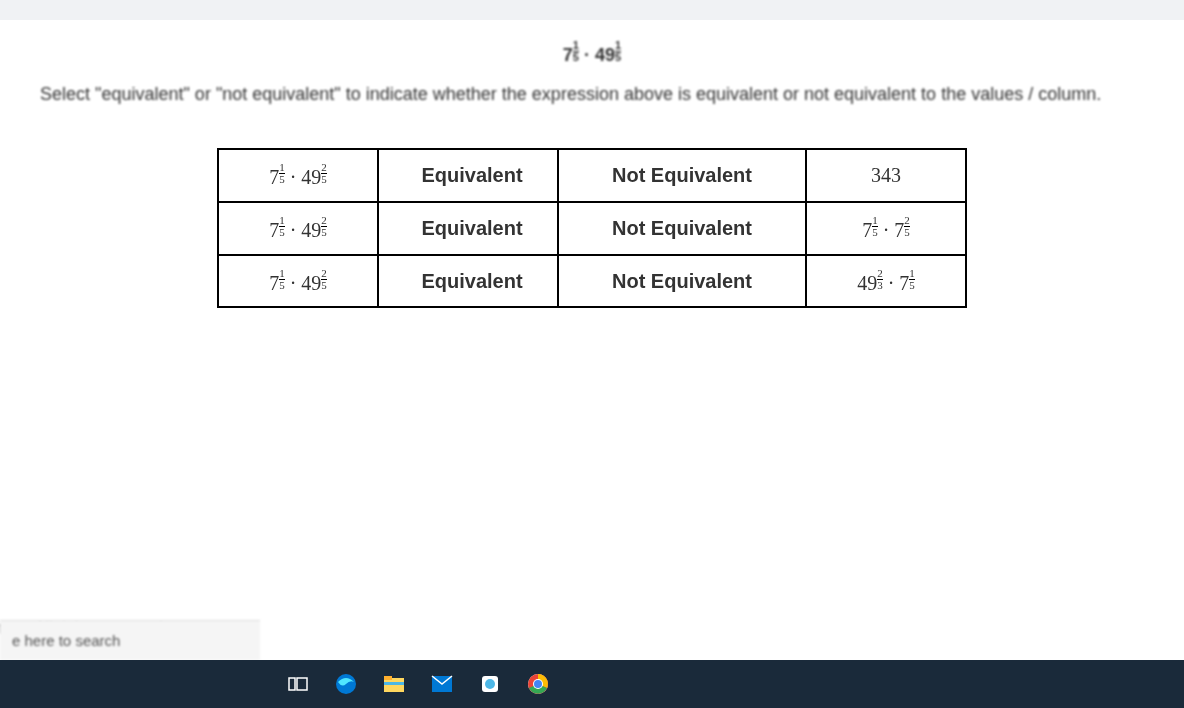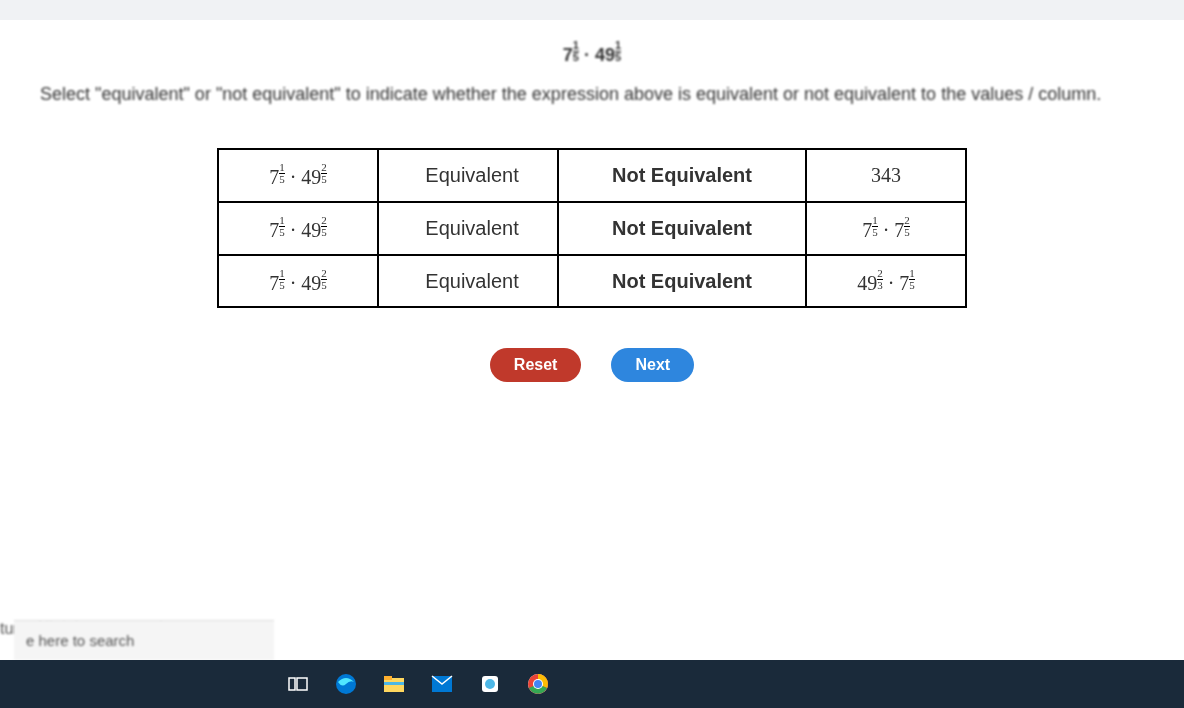--- a/index.html
+++ b/index.html
@@ -52,21 +52,21 @@
       color: #333;
       vertical-align: middle;
     }
     td.expr-cell {
       width: 160px;
       font-family: 'Times New Roman', serif;
       border-radius: 7px;
     }
     td.btn-cell {
       width: 180px;
-      font-weight: normal;
+      font-weight: bold;
       cursor: pointer;
       padding-left: 28px;
     }
     td.btn-cell-wide {
       width: 248px;
       font-weight: bold;
       cursor: pointer;
     }
     td.value-cell {
       width: 160px;
@@ -120,21 +120,21 @@
       color: #555;
       height: 40px;
       width: 260px;
       display: flex;
       align-items: center;
       padding: 0 12px;
       font-size: 15px;
       filter: blur(0.8px);
       position: absolute;
       bottom: 48px;
-      left: 14px;
+      left: 0;
       border-top: 1px solid #ddd;
     }
     .taskbar-icon {
       width: 40px;
       height: 40px;
       display: flex;
       align-items: center;
       justify-content: center;
       color: #fff;
       font-size: 20px;
@@ -181,24 +181,20 @@
       <tr>
         <td class="expr-cell">7<span class="sup-frac"><span class="frac"><span class="num">1</span><span class="den">5</span></span></span> · 49<span class="sup-frac"><span class="frac"><span class="num">2</span><span class="den">5</span></span></span></td>
         <td class="btn-cell">Equivalent</td>
         <td class="btn-cell-wide">Not Equivalent</td>
         <td class="value-cell">49<span class="sup-frac"><span class="frac"><span class="num">2</span><span class="den">3</span></span></span> · 7<span class="sup-frac"><span class="frac"><span class="num">1</span><span class="den">5</span></span></span></td>
       </tr>
     </tbody>
       </table>
   </div>
 
-  <div class="action-buttons">
-    <button class="btn btn-reset">Reset</button>
-    <button class="btn btn-next">Next</button>
-  </div>
 </div>
 
 <div class="footer-text">tum. All rights reserved.</div>
 
 <div class="search-box">
   <span>e here to search</span>
 </div>
 
 <div class="taskbar">
   <div style="width:260px"></div>

